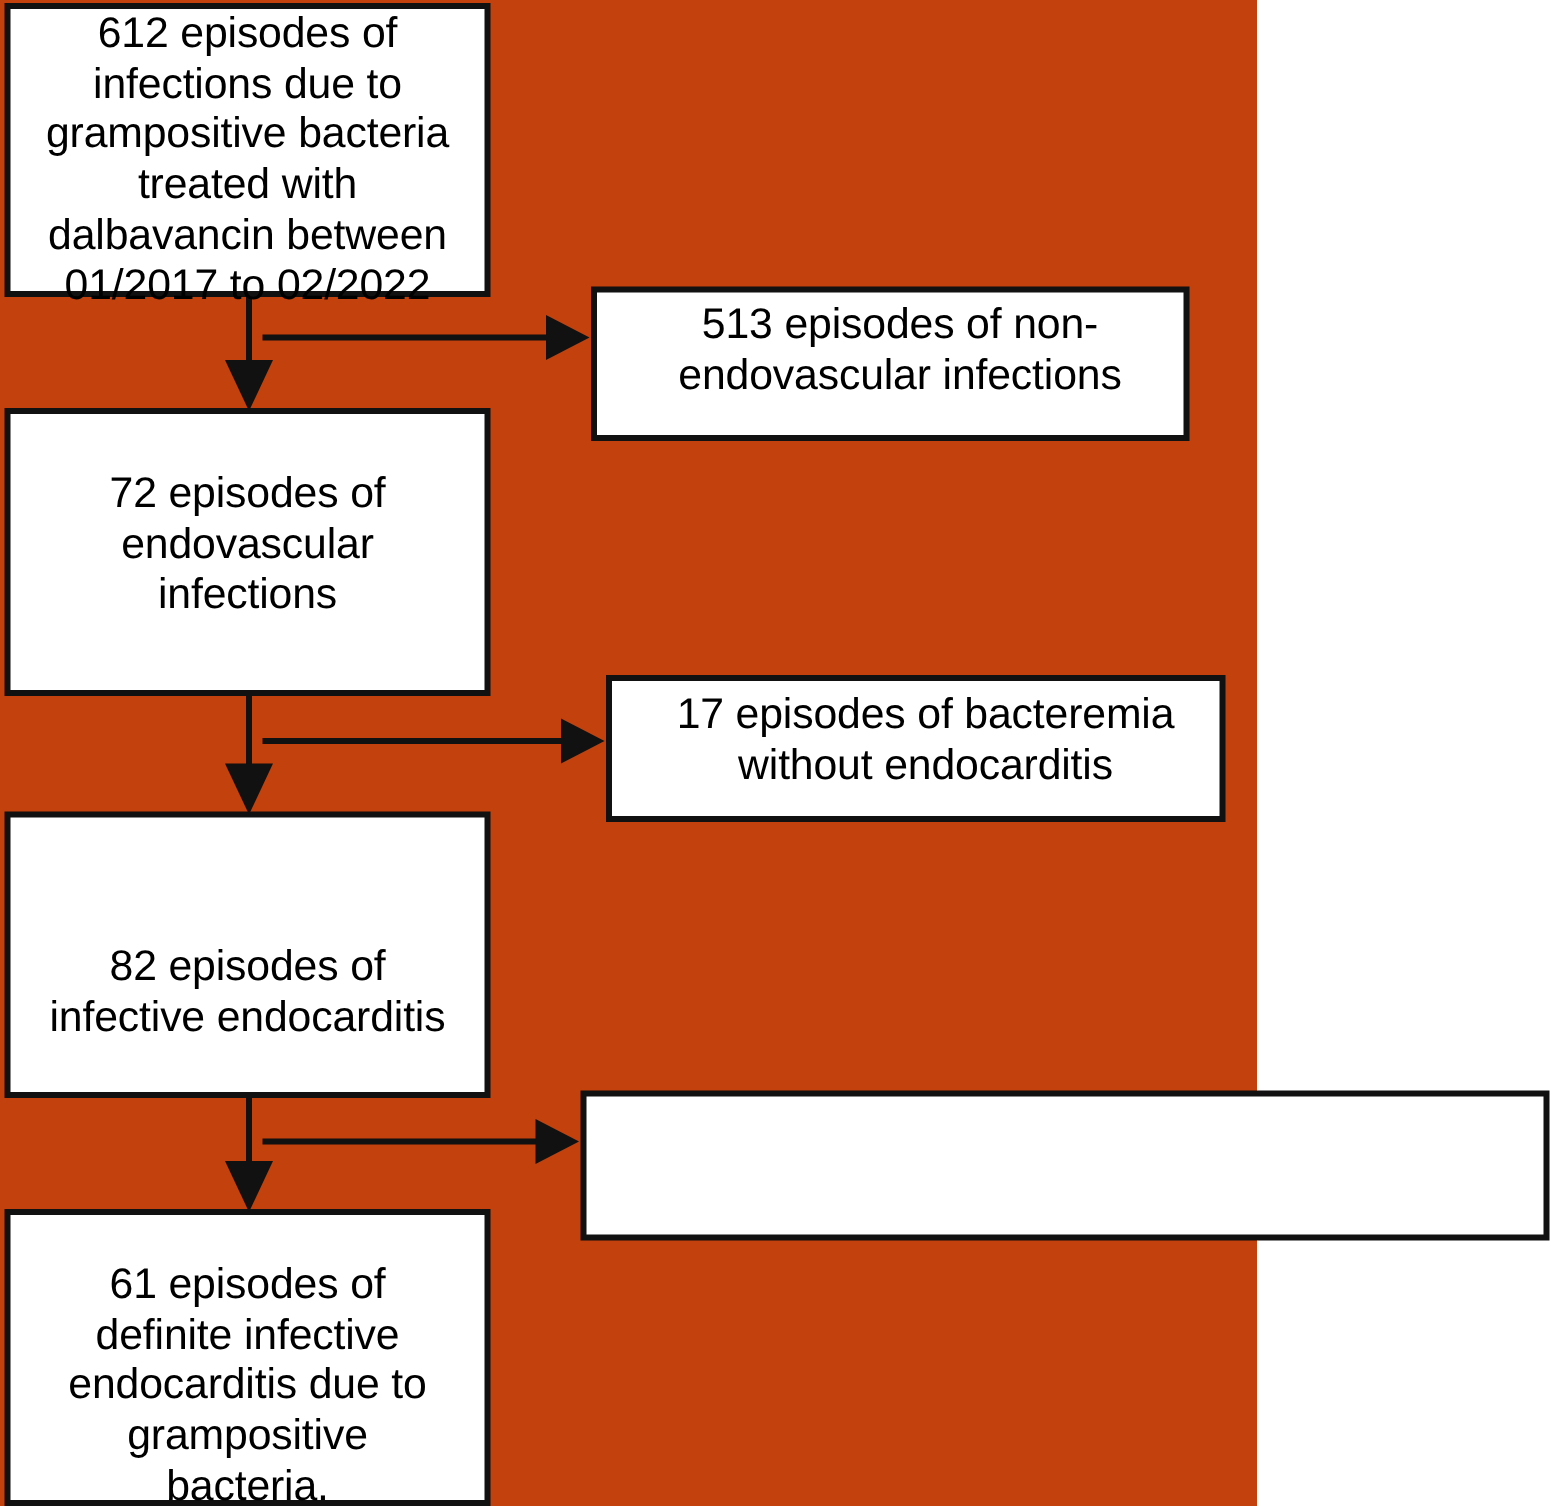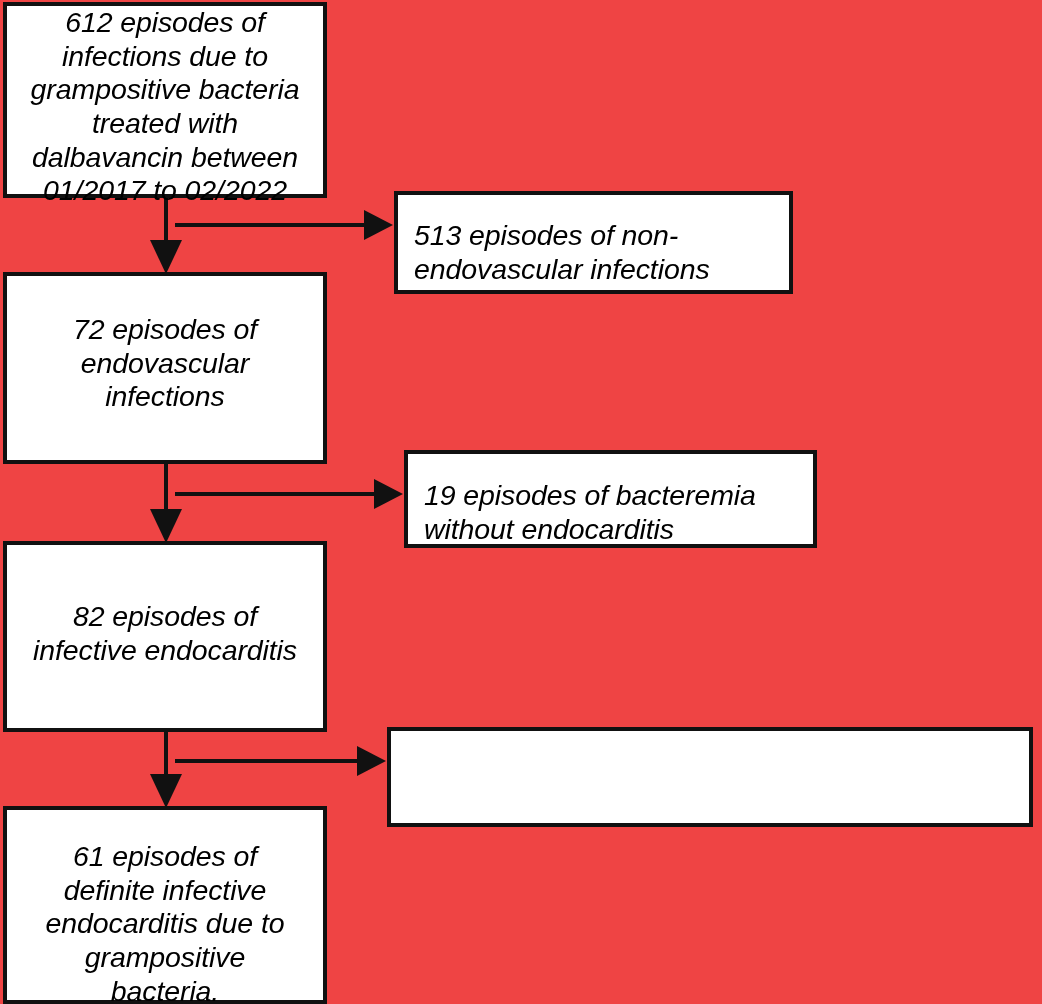--- a/index.html
+++ b/index.html
@@ -8,24 +8,23 @@
     background: #ffffff;
   }
   body {
     width: 1042px;
     height: 1004px;
     font-family: "Liberation Sans", sans-serif;
     overflow: hidden;
   }
   #flowchart-root {
     position: relative;
-    width: 1042px;
+    width: 838px;
     height: 1004px;
-    background: #ef4444;
-    font-style: italic;
+    background: #c2410c;
   }
   svg.flow-svg {
     position: absolute;
     top: 0;
     left: 0;
     width: 1042px;
     height: 1004px;
     display: block;
   }
   .node-box {
@@ -49,22 +48,21 @@
     font-size: 28.5px;
     line-height: 1.18;
     letter-spacing: -0.1px;
     white-space: pre-line;
     box-sizing: border-box;
   }
   .node-text.center {
     text-align: center;
   }
   .node-text.left {
-    text-align: left;
-    margin-top: 19px;
+    text-align: center;
   }
 </style>
 </head>
 <body>
 
 <div id="flowchart-root">
 
   <svg class="flow-svg" viewBox="0 0 1042 1004">
 
     <rect class="node-box" x="5" y="4" width="320" height="192"></rect>
@@ -100,29 +98,29 @@
 infections due to
 grampositive bacteria
 treated with
 dalbavancin between
 01/2017 to 02/2022</div>
 
   <div class="node-text center" style="left:9px; top:313px; width:312px;">72 episodes of
 endovascular
 infections</div>
 
-  <div class="node-text center" style="left:9px; top:600px; width:312px;">82 episodes of
+  <div class="node-text center" style="left:9px; top:628px; width:312px;">82 episodes of
 infective endocarditis</div>
 
   <div class="node-text center" style="left:9px; top:840px; width:312px;">61 episodes of
 definite infective
 endocarditis due to
 grampositive
 bacteria.</div>
 
   <div class="node-text left" style="left:414px; top:200px; width:372px;">513 episodes of non-
 endovascular infections</div>
 
-  <div class="node-text left" style="left:424px; top:460px; width:386px;">19 episodes of bacteremia
+  <div class="node-text left" style="left:424px; top:460px; width:386px;">17 episodes of bacteremia
 without endocarditis</div>
 
 
 </div>
 
 </body></html>

